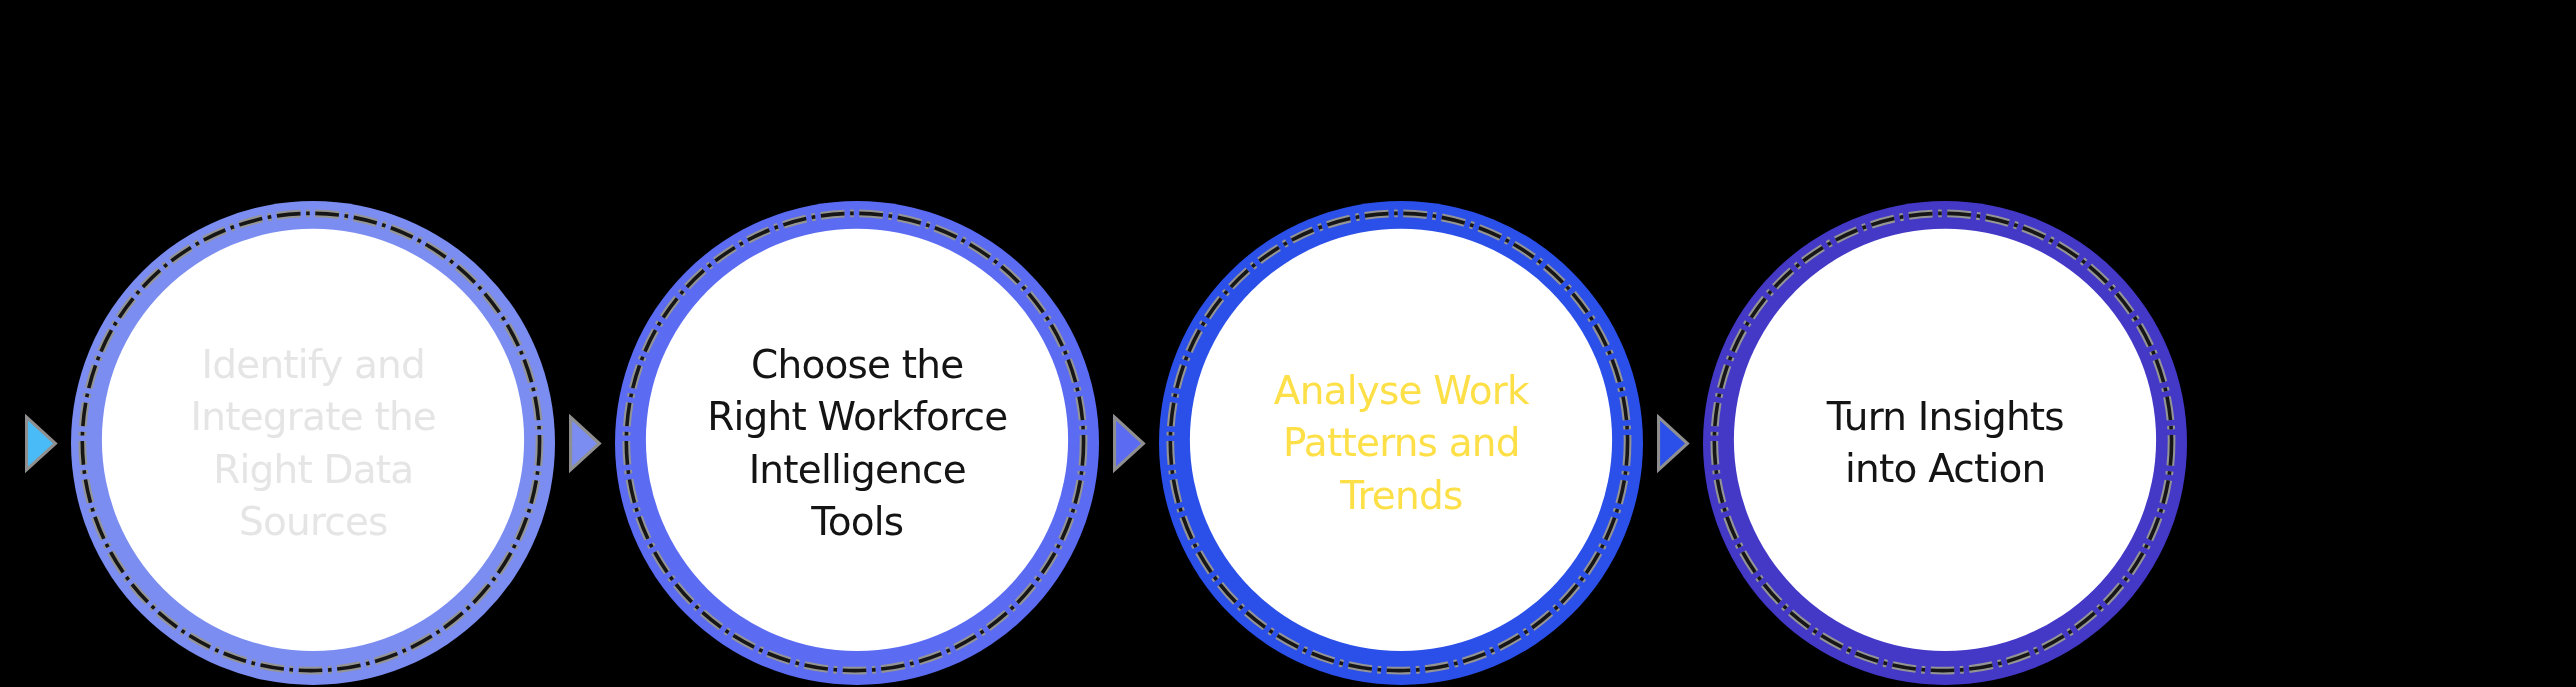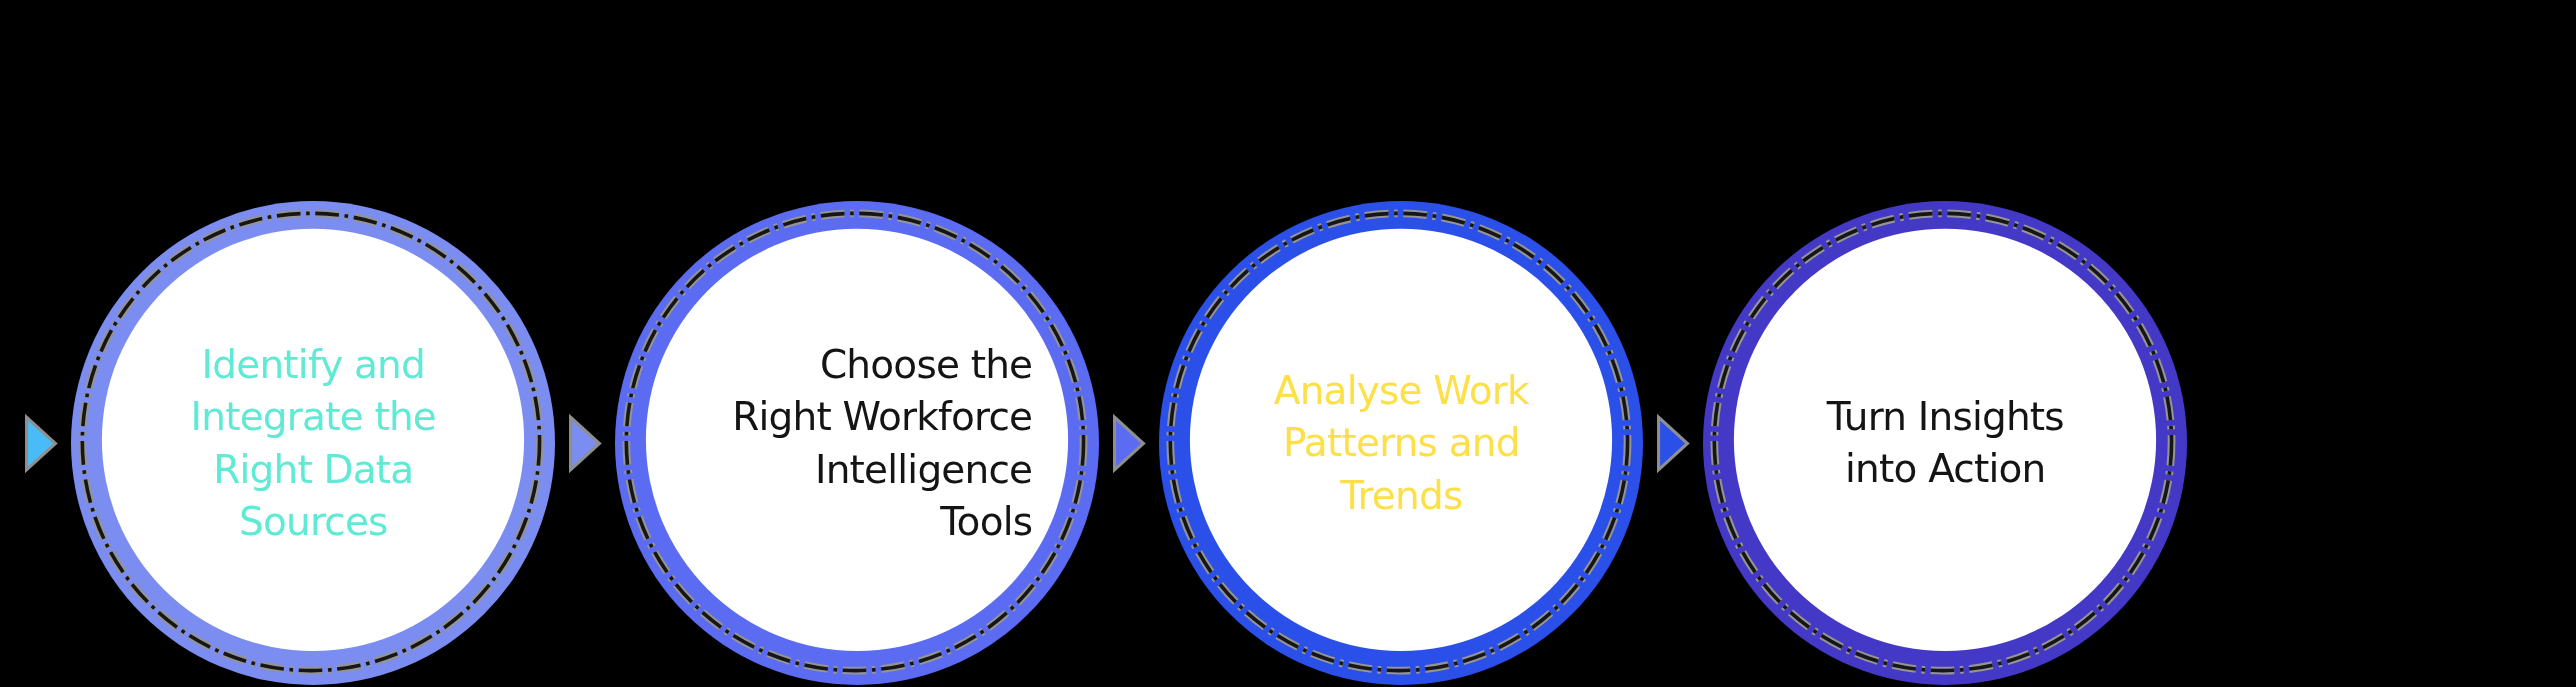--- a/index.html
+++ b/index.html
@@ -73,40 +73,40 @@
     </svg>
   </div>
 
   <div class="step">
     <svg class="ring" viewBox="0 0 940 940">
       <circle class="ring-band" cx="470" cy="470" r="470" fill="#7B8DF0"></circle>
       <circle class="dash-casing" cx="466" cy="468" r="444" fill="none" stroke-width="15" stroke-dasharray="46 11 7 11" stroke="#949494"></circle>
       <circle class="dash-core" cx="466" cy="468" r="444" fill="none" stroke-width="7" stroke-dasharray="46 11 7 11" stroke="#161616"></circle>
       <circle class="inner" cx="470" cy="464" r="410" fill="#ffffff"></circle>
     </svg>
-    <div class="label" style="color: #5eead4;">Identify and
+    <div class="label" style="color: #e5e5e5;">Identify and
 Integrate the
 Right Data
 Sources</div>
   </div>
 
   <div class="arrow-slot">
     <svg viewBox="0 0 66 118">
       <path class="arrow-shape" d="M5 8 L61 59 L5 110 Z" stroke-width="6" stroke-linejoin="miter" fill="#7B8DF0" stroke="#8f8f8f"></path>
     </svg>
   </div>
 
   <div class="step">
     <svg class="ring" viewBox="0 0 940 940">
       <circle class="ring-band" cx="470" cy="470" r="470" fill="#5B6CF2"></circle>
       <circle class="dash-casing" cx="466" cy="468" r="444" fill="none" stroke-width="15" stroke-dasharray="46 11 7 11" stroke="#949494"></circle>
       <circle class="dash-core" cx="466" cy="468" r="444" fill="none" stroke-width="7" stroke-dasharray="46 11 7 11" stroke="#161616"></circle>
       <circle class="inner" cx="470" cy="464" r="410" fill="#ffffff"></circle>
     </svg>
-    <div class="label" style="color: rgb(20, 20, 20); text-align: right;">Choose the
+    <div class="label" style="color: rgb(20, 20, 20);">Choose the
 Right Workforce
 Intelligence
 Tools</div>
   </div>
 
   <div class="arrow-slot">
     <svg viewBox="0 0 66 118">
       <path class="arrow-shape" d="M5 8 L61 59 L5 110 Z" stroke-width="6" stroke-linejoin="miter" fill="#5B6CF2" stroke="#8f8f8f"></path>
     </svg>
   </div>

